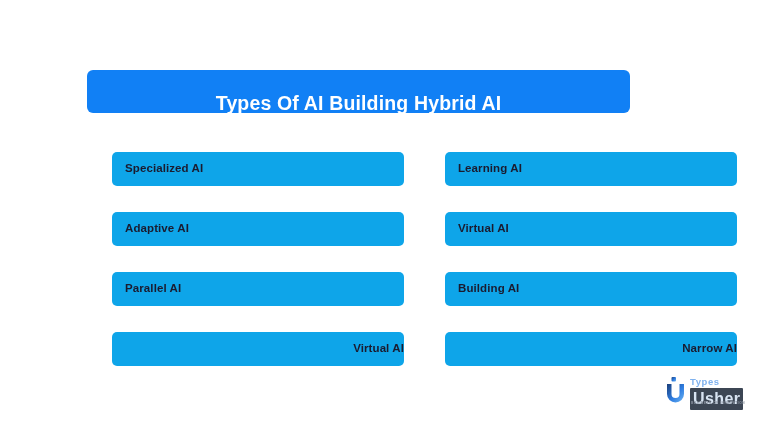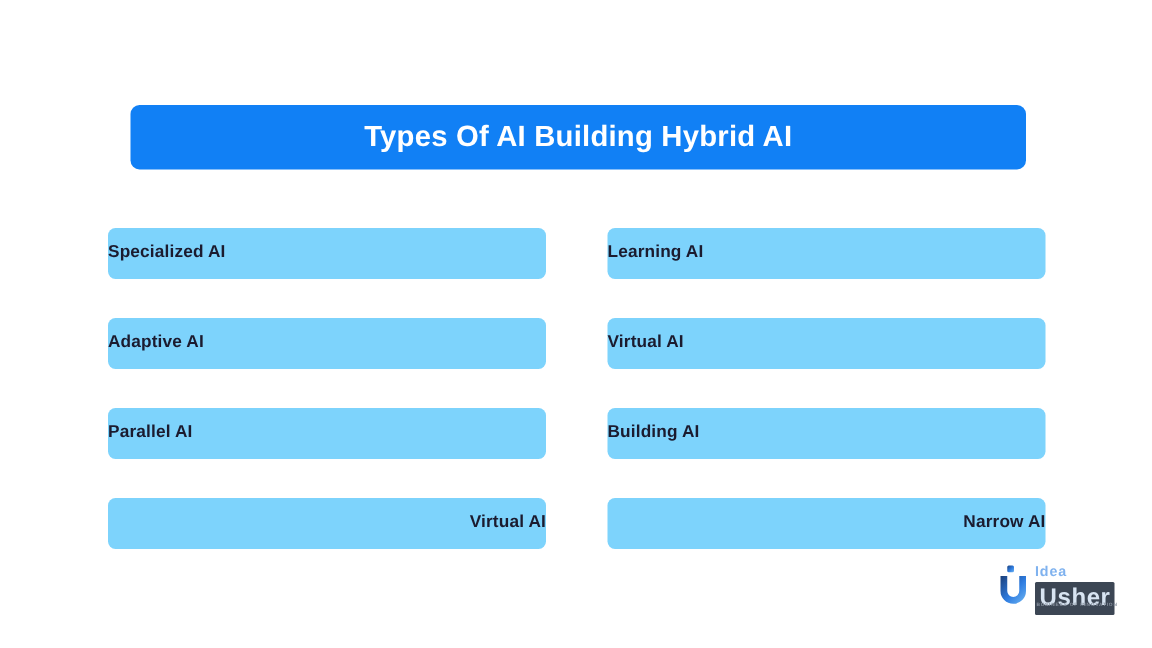--- a/index.html
+++ b/index.html
@@ -18,26 +18,26 @@
   .infographic {
     position: absolute;
     inset: 0;
   }
 
   
   .title-banner {
     position: absolute;
     left: 87px;
     top: 70px;
-    width: 597px;
+    width: 543px;
     height: 43px;
     background: #1180f5;
     border-radius: 6px;
     display: flex;
-    align-items: center;
+    align-items: flex-end;
     justify-content: center;
     box-sizing: border-box;
   }
   .title-text {
     color: #ffffff;
     font-size: 19.5px;
     font-weight: bold;
     letter-spacing: 0.15px;
     line-height: 1;
     white-space: nowrap;
@@ -56,25 +56,27 @@
     top: 0;
     width: 292px;
   }
   .item-column.left  { left: 0px; }
   .item-column.right { left: 333px; }
 
   .item-pill {
     position: absolute;
     width: 292px;
     height: 34px;
-    background: #7dd3fc;
+    background: #0ea5e9;
     border-radius: 5px;
     display: flex;
     align-items: center;
     box-sizing: border-box;
+    padding-left: 13px;
+    margin-left: 40px;
   }
   .item-pill.r0 { top: 0px; }
   .item-pill.r1 { top: 60px; }
   .item-pill.r2 { top: 120px; }
   .item-pill.r3 { top: 180px; justify-content: flex-end; }
 
   .item-label {
     color: #1b1b2f;
     font-size: 11.5px;
     font-weight: bold;
@@ -193,21 +195,21 @@
             <stop offset="0%" stop-color="#1b3f7a"></stop>
             <stop offset="55%" stop-color="#2f7de1"></stop>
             <stop offset="100%" stop-color="#6fb6f2"></stop>
           </linearGradient>
         </defs>
         <rect x="8.5" y="1" width="4.5" height="4.5" rx="1" fill="url(#ugrad)"></rect>
         <path d="M4 8 L4 18 A8.5 8.5 0 0 0 21 18 L21 8 L16.5 8 L16.5 18 A4 4 0 0 1 8.5 18 L8.5 8 Z" fill="url(#ugrad)"></path>
       </svg>
     </span>
     <span class="logo-wordmark">
-      <span class="logo-idea">Idea</span>
+      <span class="logo-idea">Types</span>
       <span class="logo-usher-box">
         <span class="logo-usher">Usher</span>
       </span>
       <span class="logo-tagline">BUSINESS OF INNOVATION</span>
     </span>
   </div>
 
 </div>
 
 </body></html>

